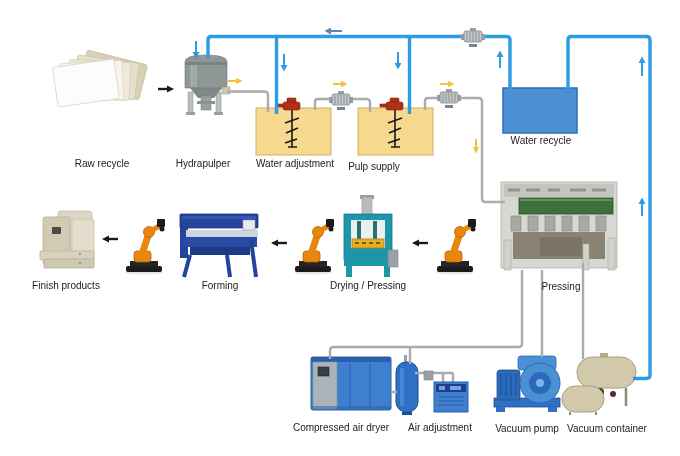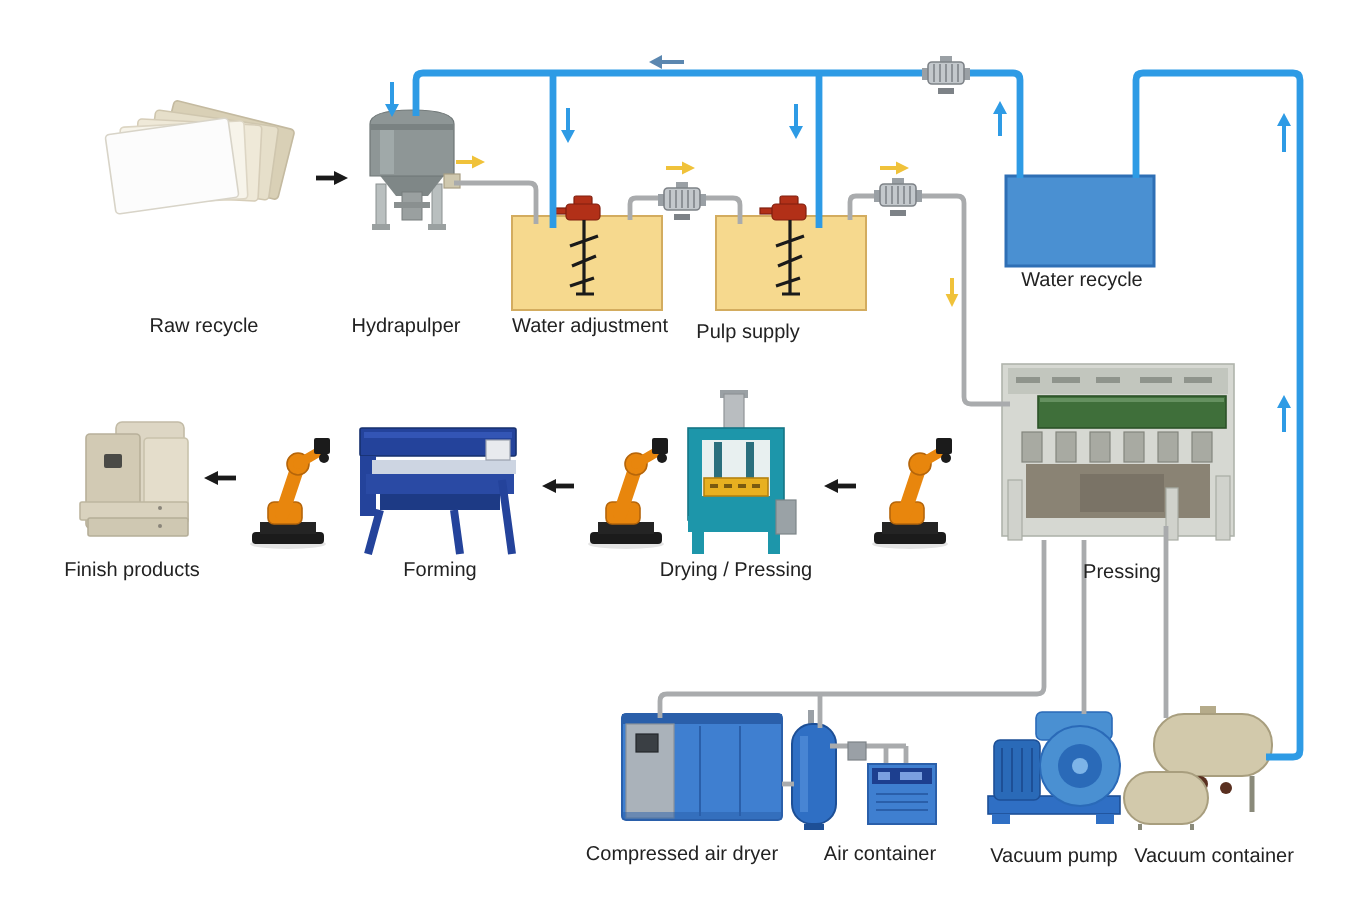--- a/index.html
+++ b/index.html
@@ -292,17 +292,17 @@
 <div class="lbl" style="left:102px;top:159px">Raw recycle</div>
 <div class="lbl" style="left:203px;top:159px">Hydrapulper</div>
 <div class="lbl" style="left:295px;top:159px">Water adjustment</div>
 <div class="lbl" style="left:374px;top:162px">Pulp supply</div>
 <div class="lbl" style="left:541px;top:136px">Water recycle</div>
 <div class="lbl" style="left:66px;top:281px">Finish products</div>
 <div class="lbl" style="left:220px;top:281px">Forming</div>
 <div class="lbl" style="left:368px;top:281px">Drying / Pressing</div>
 <div class="lbl" style="left:561px;top:282px">Pressing</div>
 <div class="lbl" style="left:341px;top:423px">Compressed air dryer</div>
-<div class="lbl" style="left:440px;top:423px">Air container</div>
+<div class="lbl" style="left:440px;top:423px">Air adjustment</div>
 <div class="lbl" style="left:527px;top:424px">Vacuum pump</div>
 <div class="lbl" style="left:607px;top:424px">Vacuum container</div>
 
 </div>
 
 </body></html>

